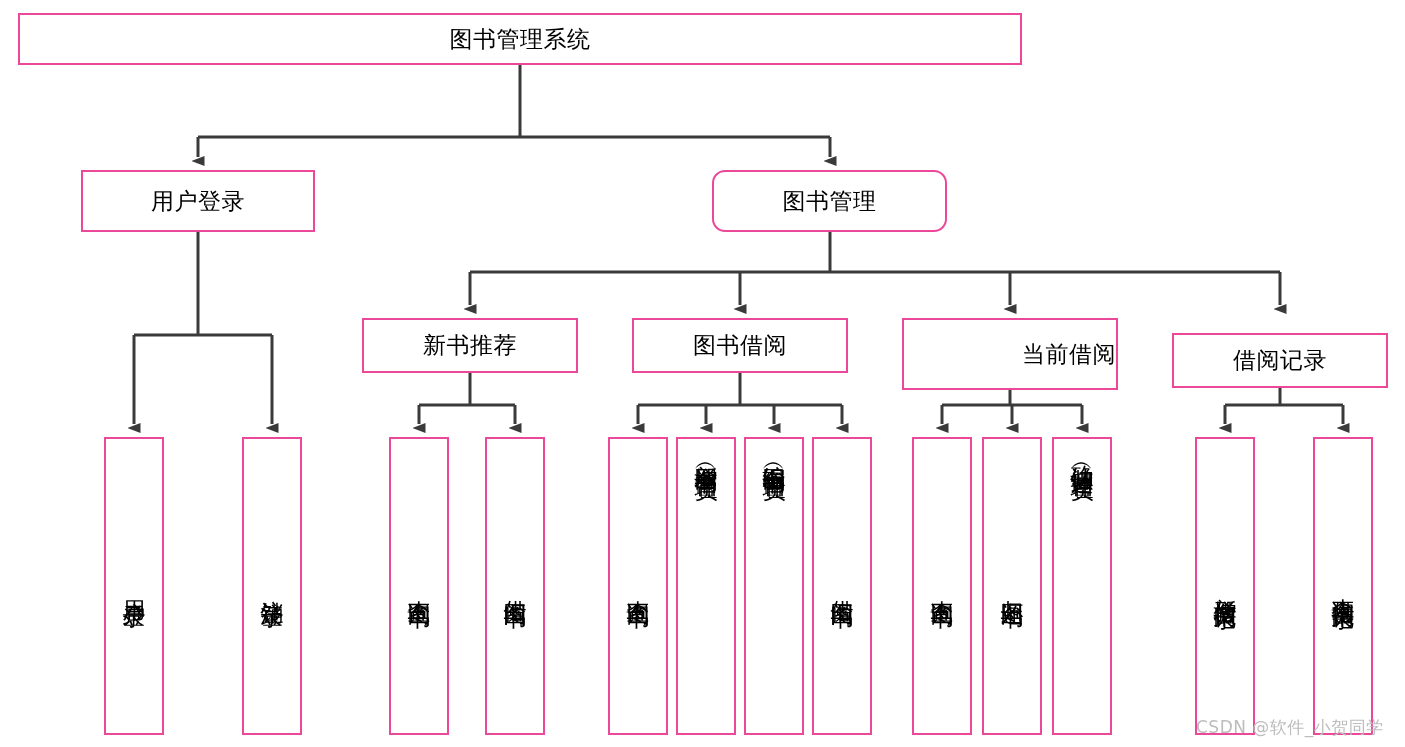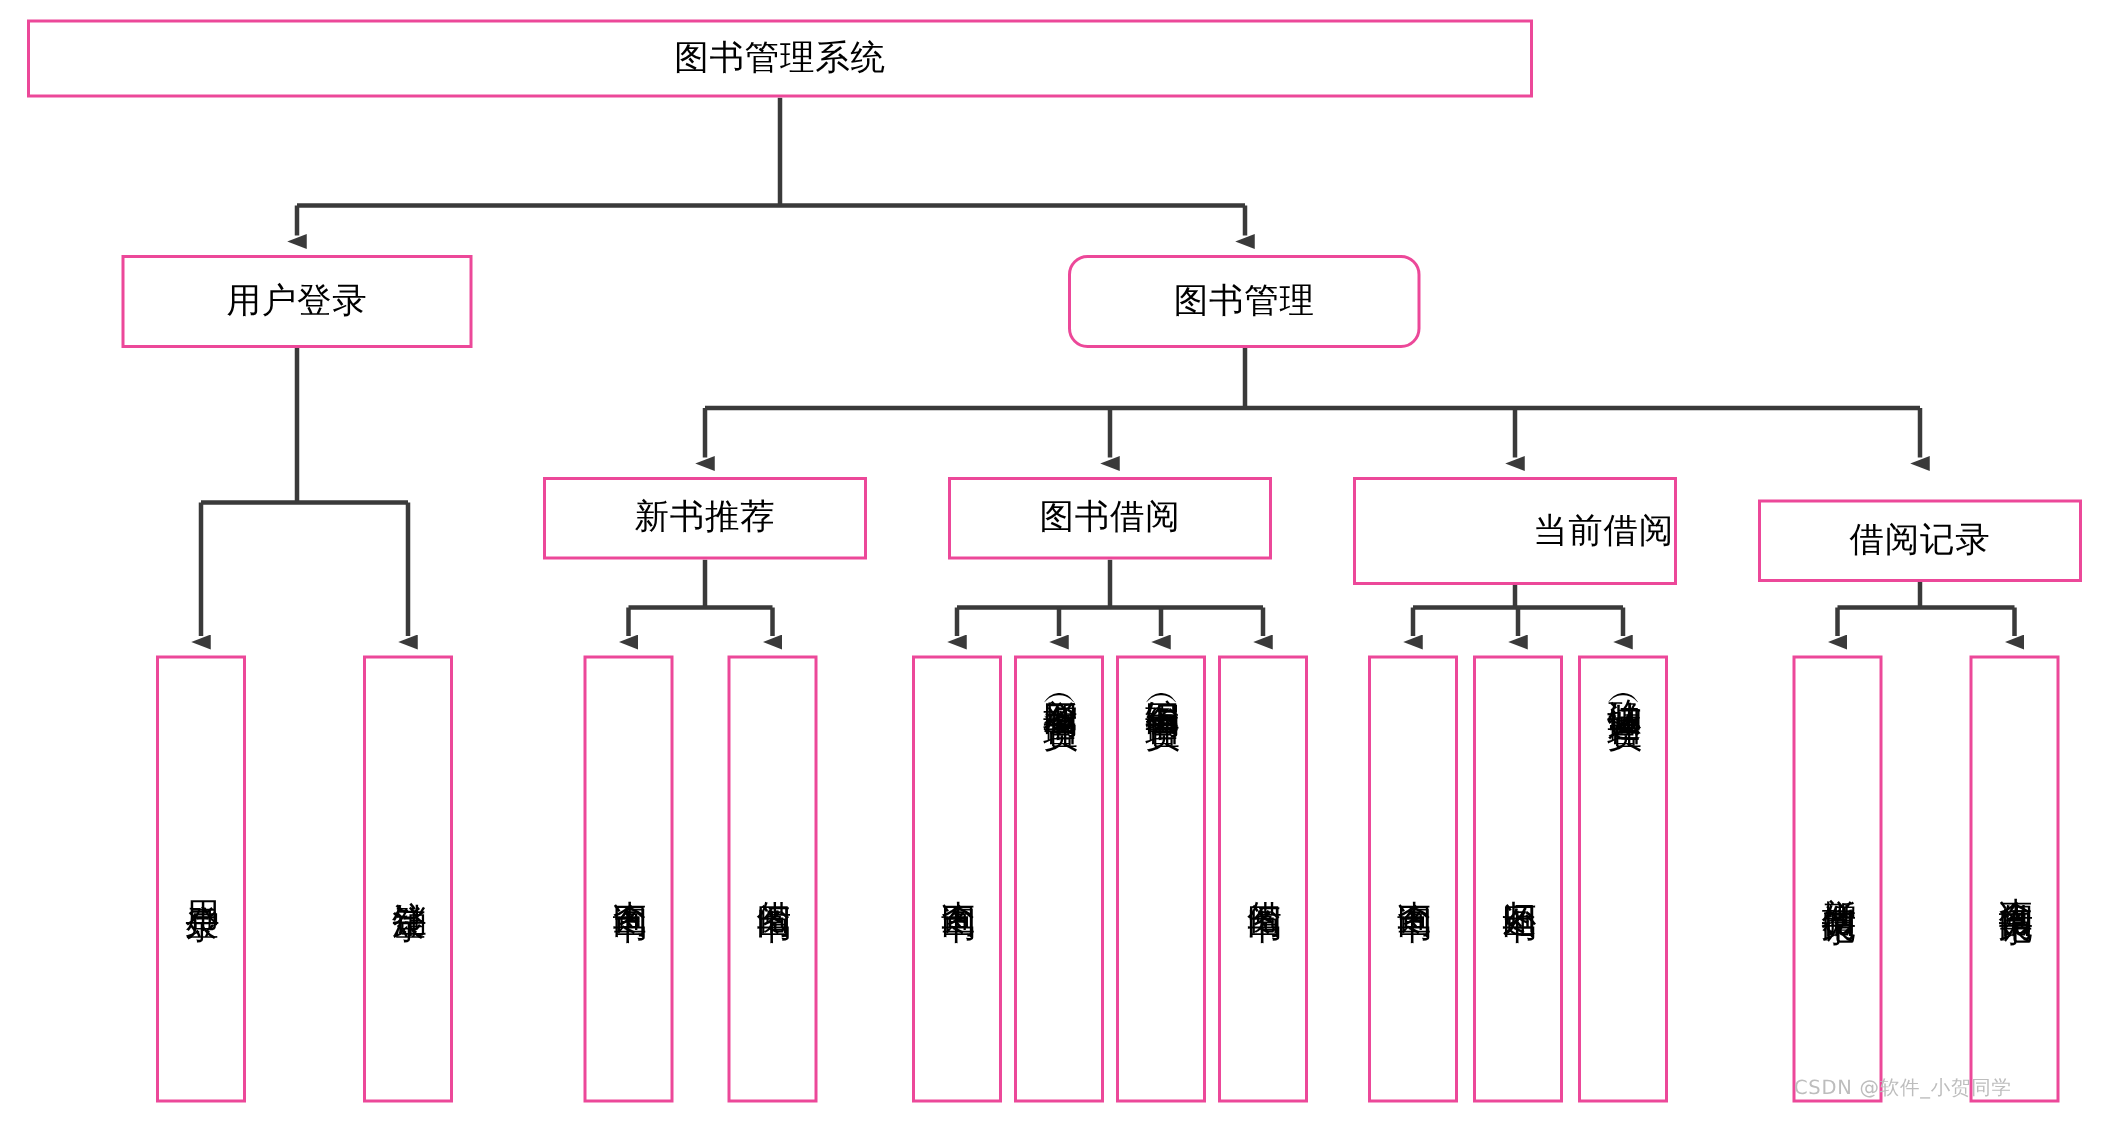--- a/index.html
+++ b/index.html
@@ -60,21 +60,21 @@
     letter-spacing: 2px;
   }
   
   .node.vert.centered {
     align-items: center;
     padding-top: 0;
   }
   #watermark {
     position: absolute;
     color: #bdbdbd;
-    font-size: 13px;
+    font-size: 17px;
     letter-spacing: 0.5px;
     white-space: nowrap;
     z-index: 3;
     pointer-events: none;
   }
 </style>
 </head>
 <body>
 
 <div id="diagram-root">

